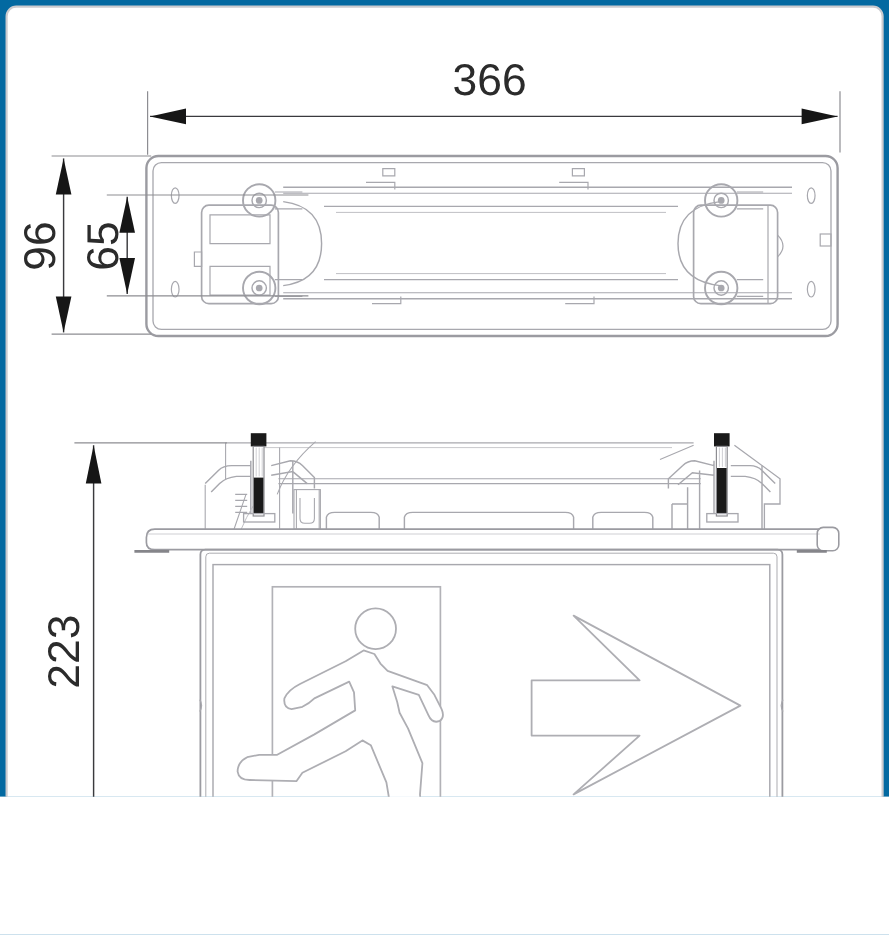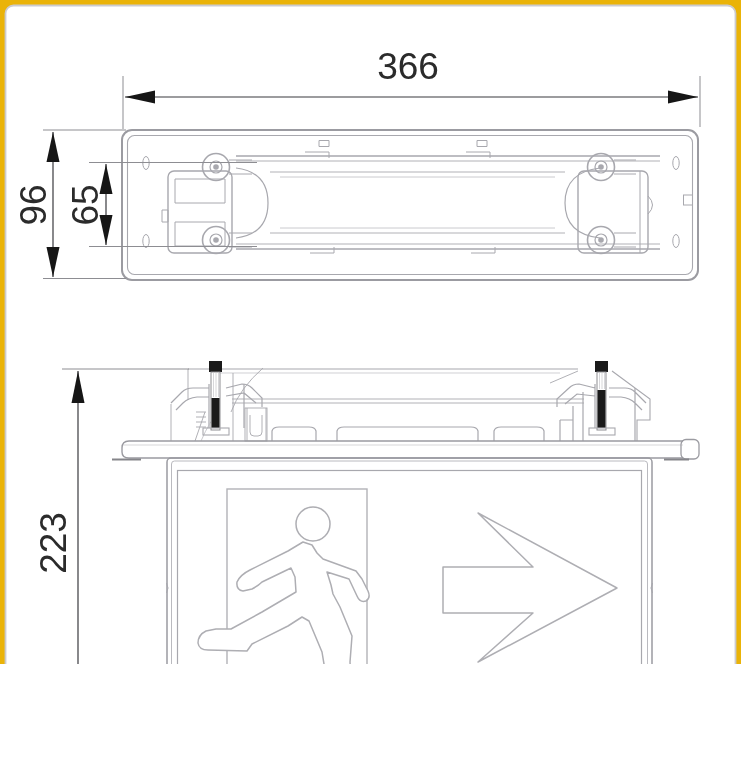--- a/index.html
+++ b/index.html
@@ -1,16 +1,16 @@
 <!DOCTYPE html>
 <html><head>
 <meta charset="utf-8">
 <style>
   html,body { margin:0; padding:0; background:#ffffff; }
-  .canvas { position:relative; width:741px; height:664px; background:#eab308;
+  .canvas { position:relative; width:741px; height:664px; background:#0369a1;
             font-family:"Liberation Sans", sans-serif; }
   svg { display:block; }
   .ln   { stroke:#a8a8ae; fill:none; }
   .ln2  { stroke:#9b9ba1; fill:none; }
   .thin { stroke:#bcbcc1; fill:none; }
   .ext  { stroke:#8d8d92; stroke-width:1; fill:none; }
   .dml  { stroke:#3a3a3e; stroke-width:1.2; fill:none; }
   .ah   { fill:#161616; stroke:none; }
   .picto{ fill:#ffffff; stroke:#aeaeb3; stroke-width:1.5; stroke-linejoin:round; }
   .blk  { fill:#1a1a1a; stroke:none; }

